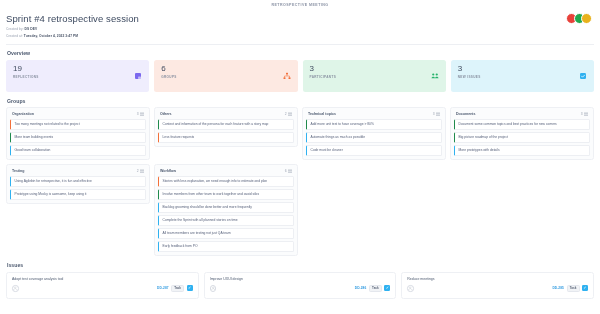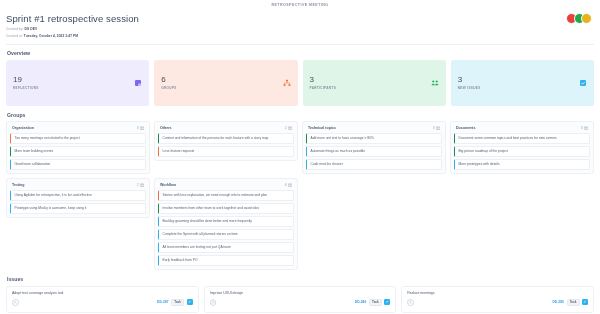--- a/index.html
+++ b/index.html
@@ -41,23 +41,23 @@
 
   
   .section-title {
     font-size: 5.2px; font-weight: 600; color: #4d5a70;
     margin: 0 0 3.5px 1px;
   }
 
   
   .overview { display: flex; gap: 5px; margin-bottom: 6px; }
   .ov-card {
-    flex: 1; height: 46px; border-radius: 2.5px;
+    flex: 1; height: 32px; border-radius: 2.5px;
     padding: 5px 7px; position: relative;
-    display: flex; flex-direction: column; justify-content: center;
+    display: flex; flex-direction: column; 
   }
   .ov-value { font-size: 8px; font-weight: 400; line-height: 1; color: #3f4a5e; }
   .ov-label {
     font-size: 3.1px; letter-spacing: .35px; color: #8890a0;
     text-transform: uppercase; margin-top: 2.5px; font-weight: 600;
   }
   .ov-icon {
     position: absolute; right: 7px; top: 50%; transform: translateY(-50%);
     width: 8px; height: 8px;
     display: flex; align-items: center; justify-content: center;
@@ -126,21 +126,21 @@
 </head>
 <body>
 
 <div class="topbar">
   <span class="topbar-label">RETROSPECTIVE MEETING</span>
 </div>
 
 <div class="page">
 
   <div class="header">
-    <div class="title">Sprint #1 retrospective session</div>
+    <div class="title">Sprint #4 retrospective session</div>
     <div class="meta">
       <span>Created by:</span>
       <span class="strong">DS DEV</span>
     </div>
     <div class="meta">
       <span>Created at:</span>
       <span class="strong">Tuesday, October 4, 2022 3:47 PM</span>
     </div>
     <div class="avatars" id="avatars">
         <div class="avatar" style="background: rgb(232, 65, 58);"></div>

